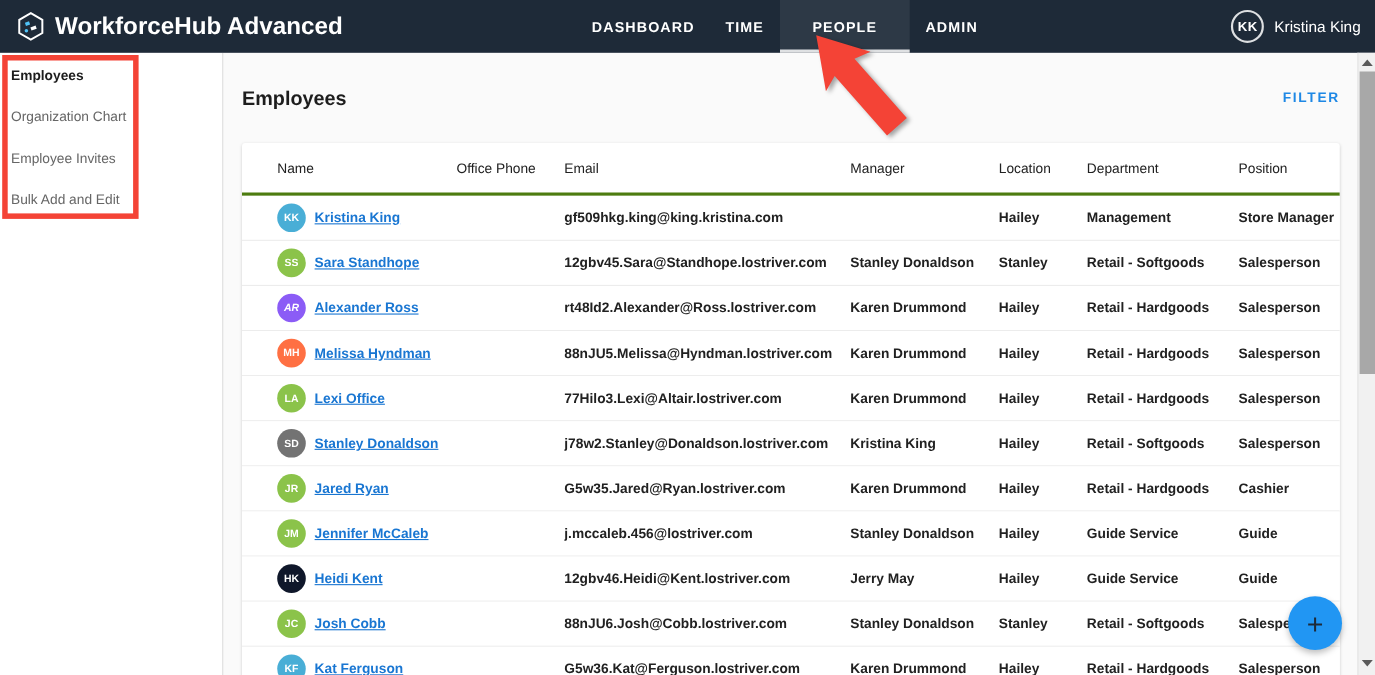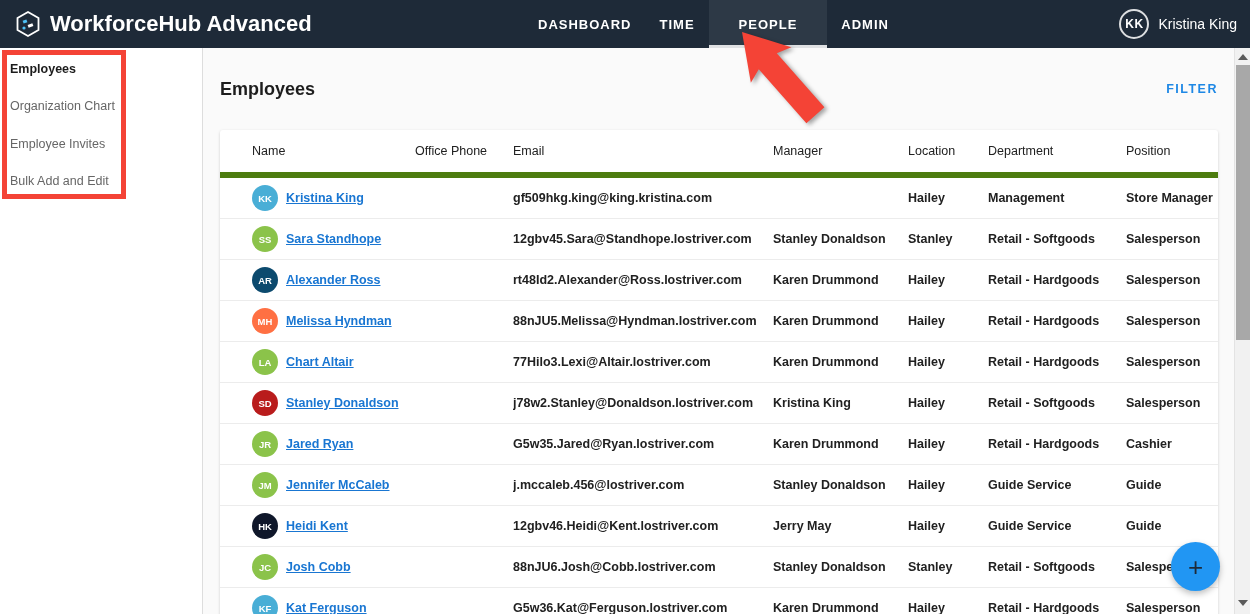--- a/index.html
+++ b/index.html
@@ -43,21 +43,21 @@
                 border-radius:4px; display:flex; align-items:center; padding:0 12px; gap:8px; }
   .search-input { border:none; outline:none; flex:1; font-size:14px; color:#333;
                   font-family:"Liberation Sans", sans-serif; background:transparent; }
   .search-input::placeholder { color:#8a8a8a; }
 
   
   .card { margin-left:17px; width:998px; background:#fff; border-radius:3px;
           box-shadow:0 1px 3px rgba(0,0,0,0.18); overflow:hidden; }
   .trow { display:grid; grid-template-columns:163px 98px 260px 135px 80px 138px 1fr;
           align-items:center; padding-left:32px; }
-  .thead { height:48px; color:#767676; font-size:12px; border-bottom:6px solid #4d7c0f; }
+  .thead { height:48px; color:#767676; font-size:12px; border-bottom:3px solid #4d7c0f; }
   .tbody .trow { height:41px; border-bottom:1px solid #ececec; background:#fff; }
   .cell { font-size:12.5px; font-weight:bold; color:#212121; white-space:nowrap;
           overflow:hidden; padding-right:8px; }
   .hcell { font-weight:normal; }
   .name-cell { display:flex; align-items:center; gap:8px; overflow:visible; }
   .avatar { width:26px; height:26px; border-radius:50%; flex:0 0 26px; color:#fff;
             display:flex; align-items:center; justify-content:center; font-size:9.5px;
             font-weight:bold; }
   .name-link { color:#1976d2; font-size:12.5px; font-weight:bold;
                text-decoration:underline; white-space:nowrap; }
@@ -159,21 +159,21 @@
           </div>
           <div class="cell"></div>
           <div class="cell">12gbv45.Sara@Standhope.lostriver.com</div>
           <div class="cell">Stanley Donaldson</div>
           <div class="cell">Stanley</div>
           <div class="cell">Retail - Softgoods</div>
           <div class="cell">Salesperson</div>
         </div>
         <div class="trow">
           <div class="cell name-cell">
-            <span class="avatar" style="background: #0c4a6e;">AR</span>
+            <span class="avatar" style="background: #8b5cf6; font-style: italic;">AR</span>
             <a href="#" class="name-link">Alexander Ross</a>
           </div>
           <div class="cell"></div>
           <div class="cell">rt48Id2.Alexander@Ross.lostriver.com</div>
           <div class="cell">Karen Drummond</div>
           <div class="cell">Hailey</div>
           <div class="cell">Retail - Hardgoods</div>
           <div class="cell">Salesperson</div>
         </div>
         <div class="trow">
@@ -184,32 +184,32 @@
           <div class="cell"></div>
           <div class="cell">88nJU5.Melissa@Hyndman.lostriver.com</div>
           <div class="cell">Karen Drummond</div>
           <div class="cell">Hailey</div>
           <div class="cell">Retail - Hardgoods</div>
           <div class="cell">Salesperson</div>
         </div>
         <div class="trow">
           <div class="cell name-cell">
             <span class="avatar" style="background: rgb(139, 195, 74);">LA</span>
-            <a href="#" class="name-link">Chart Altair</a>
+            <a href="#" class="name-link">Lexi Office</a>
           </div>
           <div class="cell"></div>
           <div class="cell">77Hilo3.Lexi@Altair.lostriver.com</div>
           <div class="cell">Karen Drummond</div>
           <div class="cell">Hailey</div>
           <div class="cell">Retail - Hardgoods</div>
           <div class="cell">Salesperson</div>
         </div>
         <div class="trow">
           <div class="cell name-cell">
-            <span class="avatar" style="background: #b91c1c;">SD</span>
+            <span class="avatar" style="background: #737373;">SD</span>
             <a href="#" class="name-link">Stanley Donaldson</a>
           </div>
           <div class="cell"></div>
           <div class="cell">j78w2.Stanley@Donaldson.lostriver.com</div>
           <div class="cell">Kristina King</div>
           <div class="cell">Hailey</div>
           <div class="cell">Retail - Softgoods</div>
           <div class="cell">Salesperson</div>
         </div>
         <div class="trow">

